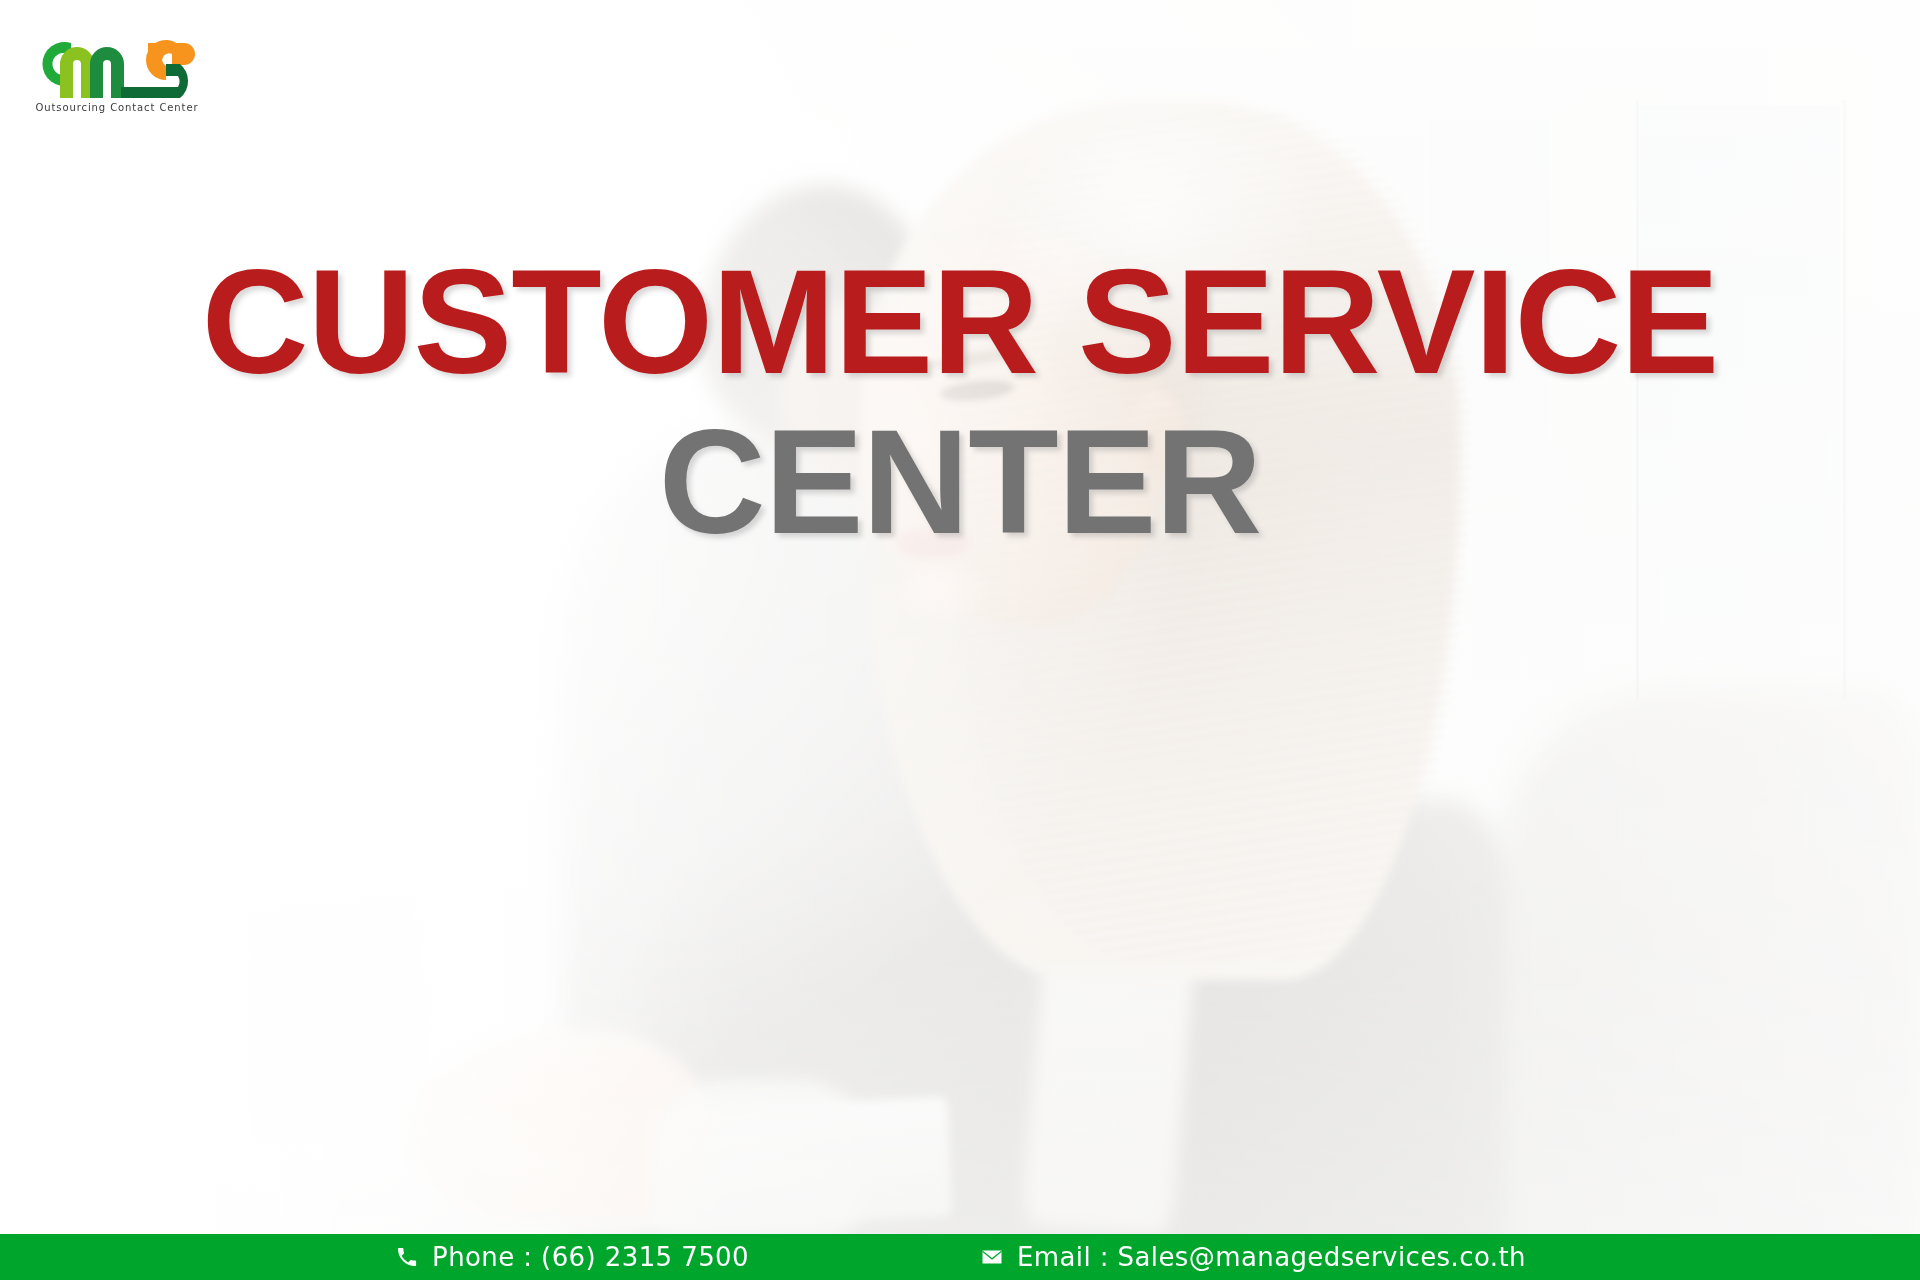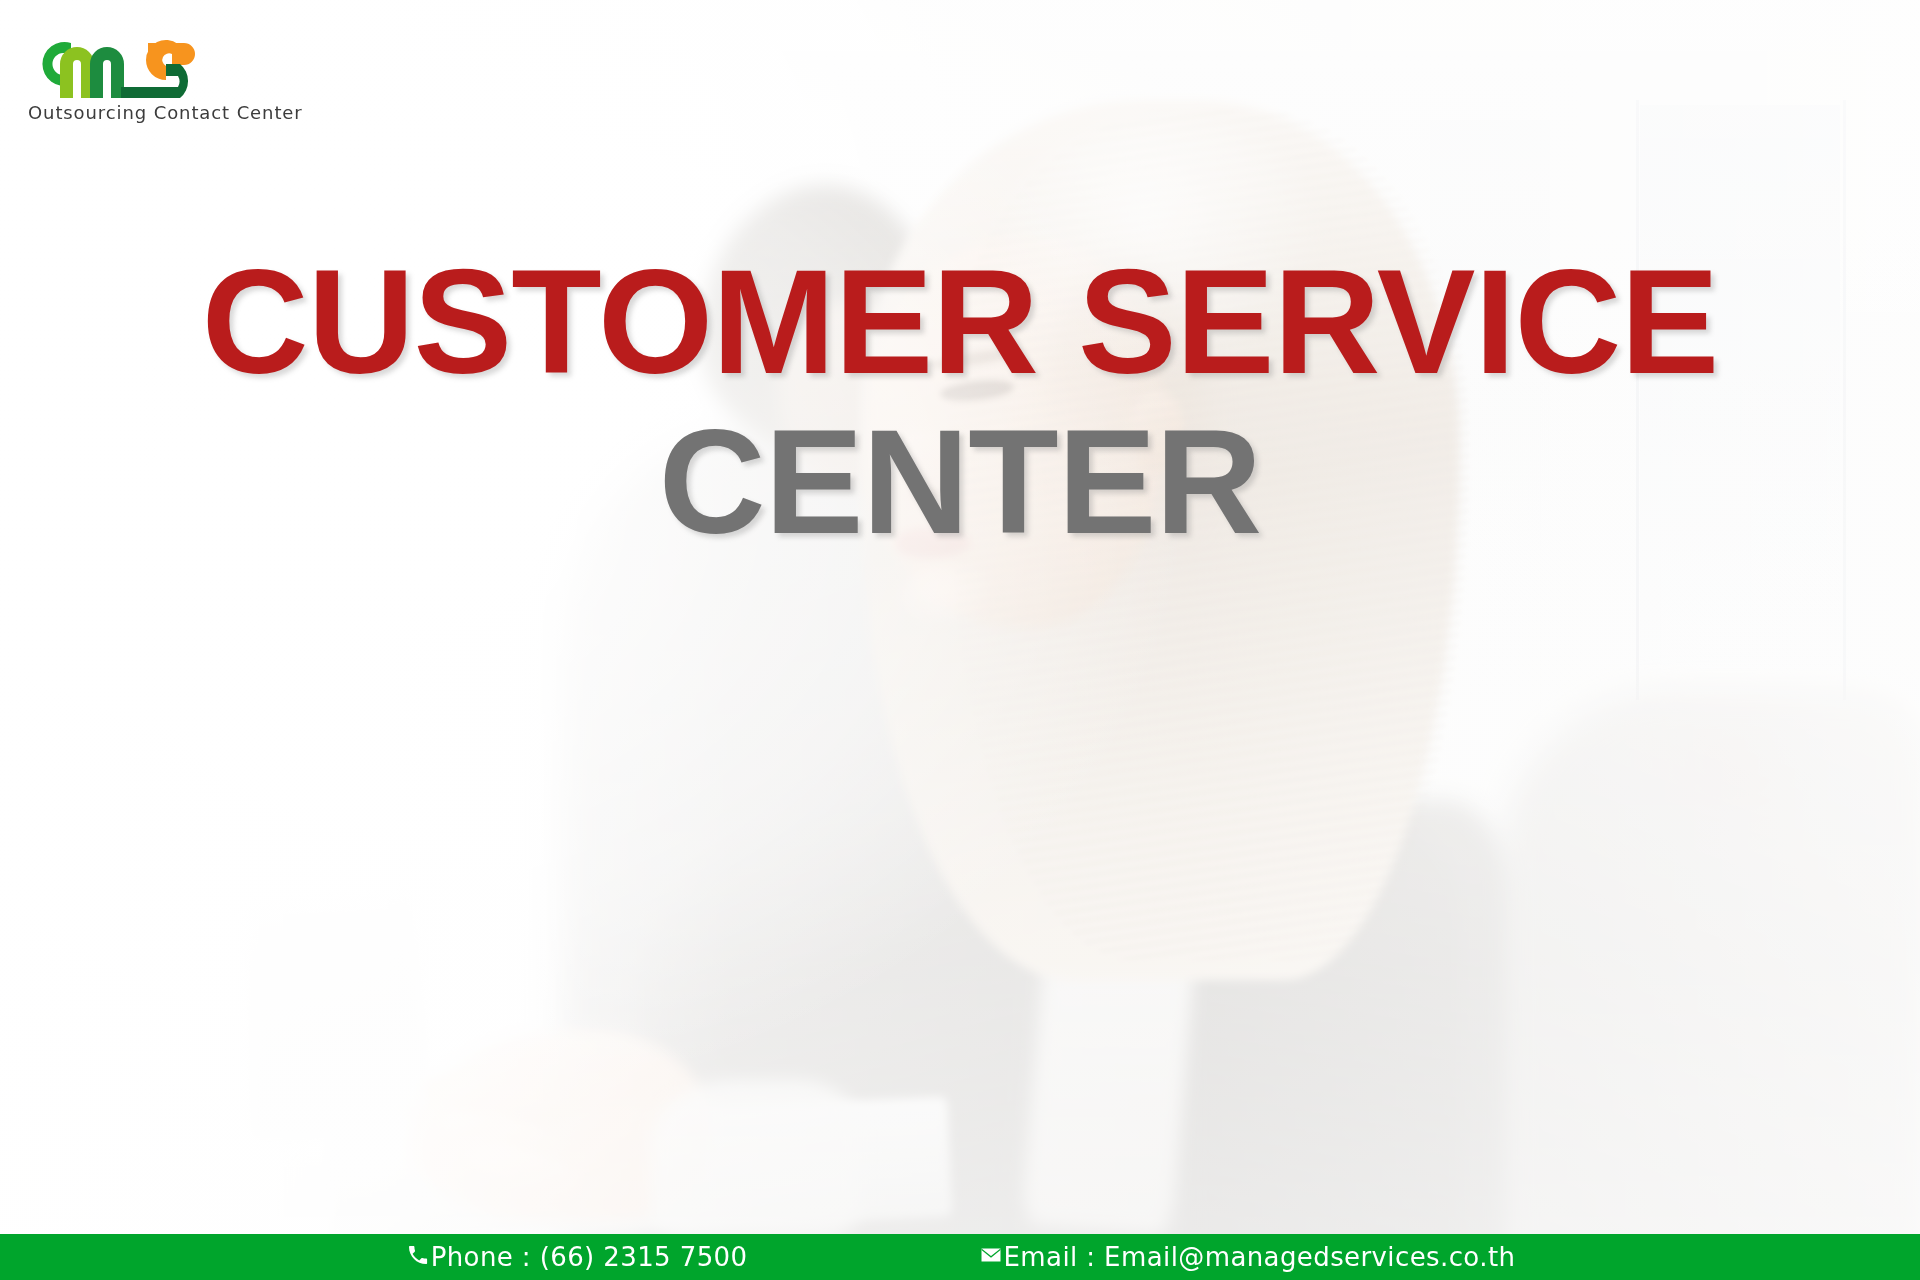--- a/index.html
+++ b/index.html
@@ -332,21 +332,21 @@
     top: 30px;
     width: 190px;
   }
   .logo-mark {
     width: 172px;
     height: 68px;
     display: block;
   }
   .logo-tagline {
     margin-top: 4px;
-    font-size: 18px;
+    font-size: 10px;
     letter-spacing: 0.9px;
     color: #3c3c3c;
     font-family: "DejaVu Sans", sans-serif;
     text-align: center;
     width: 178px;
     white-space: nowrap;
   }
 
   
   .headline-wrap {
@@ -396,21 +396,22 @@
     width: 1920px;
     height: 46px;
     background: #00a52c;
     display: flex;
     align-items: center;
     justify-content: center;
     gap: 230px;
   }
   .footer-item {
     display: flex;
-    align-items: flex-start;
+    align-items: center;
+    gap: 12px;
     color: #ffffff;
     font-size: 26px;
     letter-spacing: 0.4px;
     font-family: "DejaVu Sans", sans-serif;
     white-space: nowrap;
   }
   .footer-icon {
     display: inline-flex;
     align-items: center;
     justify-content: center;
@@ -505,18 +506,18 @@
     </div>
 
     <div class="footer-item">
       <span class="footer-icon">
         <svg viewBox="0 0 24 24" width="24" height="24" aria-hidden="true">
           <path fill="#ffffff" d="M2 5h20v14H2z" opacity="0"></path>
           <path fill="#ffffff" d="M2.5 5.5h19v13h-19z"></path>
           <path fill="#00a52c" d="M2.5 5.5 12 13l9.5-7.5v1.6L12 14.8 2.5 7.1z"></path>
         </svg>
       </span>
-      <span>Email : Email@managedservices.co.th</span>
+      <span>Email : Sales@managedservices.co.th</span>
     </div>
 
   </div>
 
 </div>
 
 </body></html>

